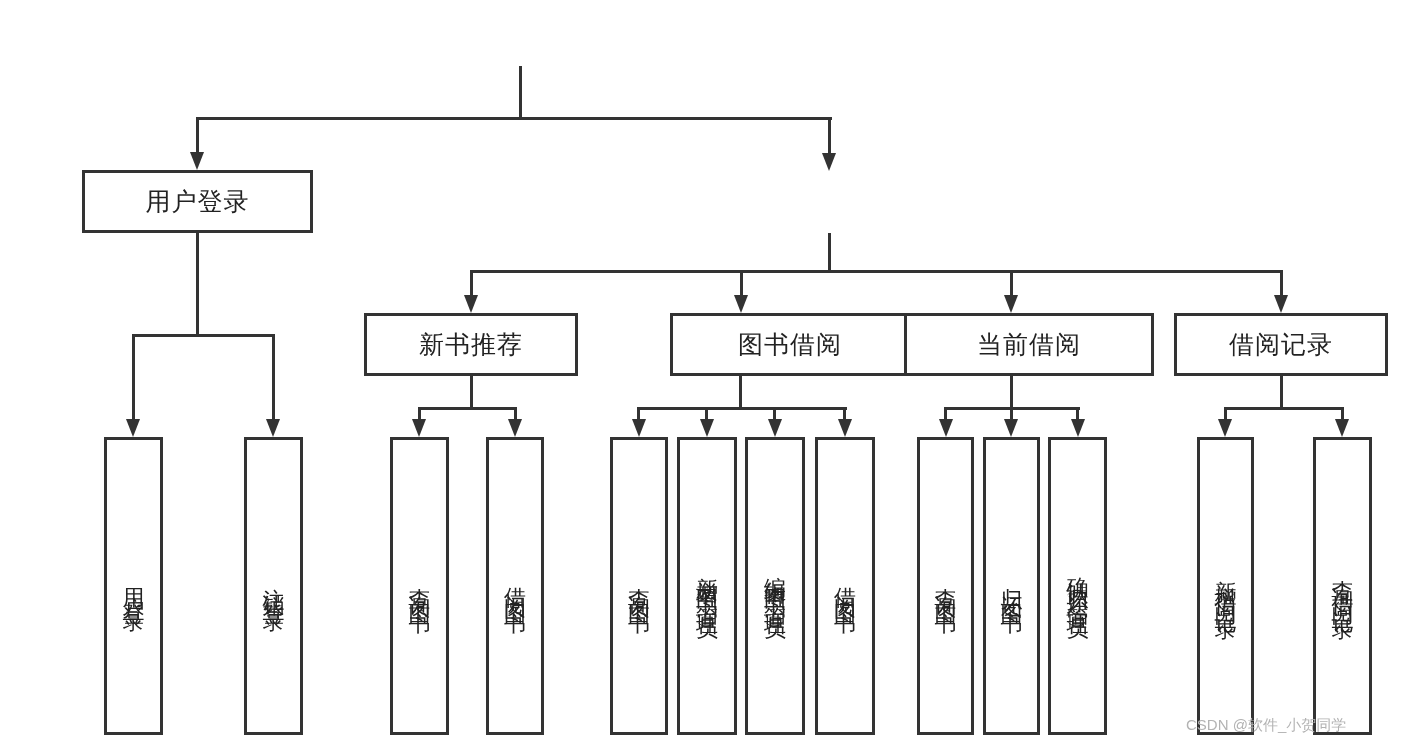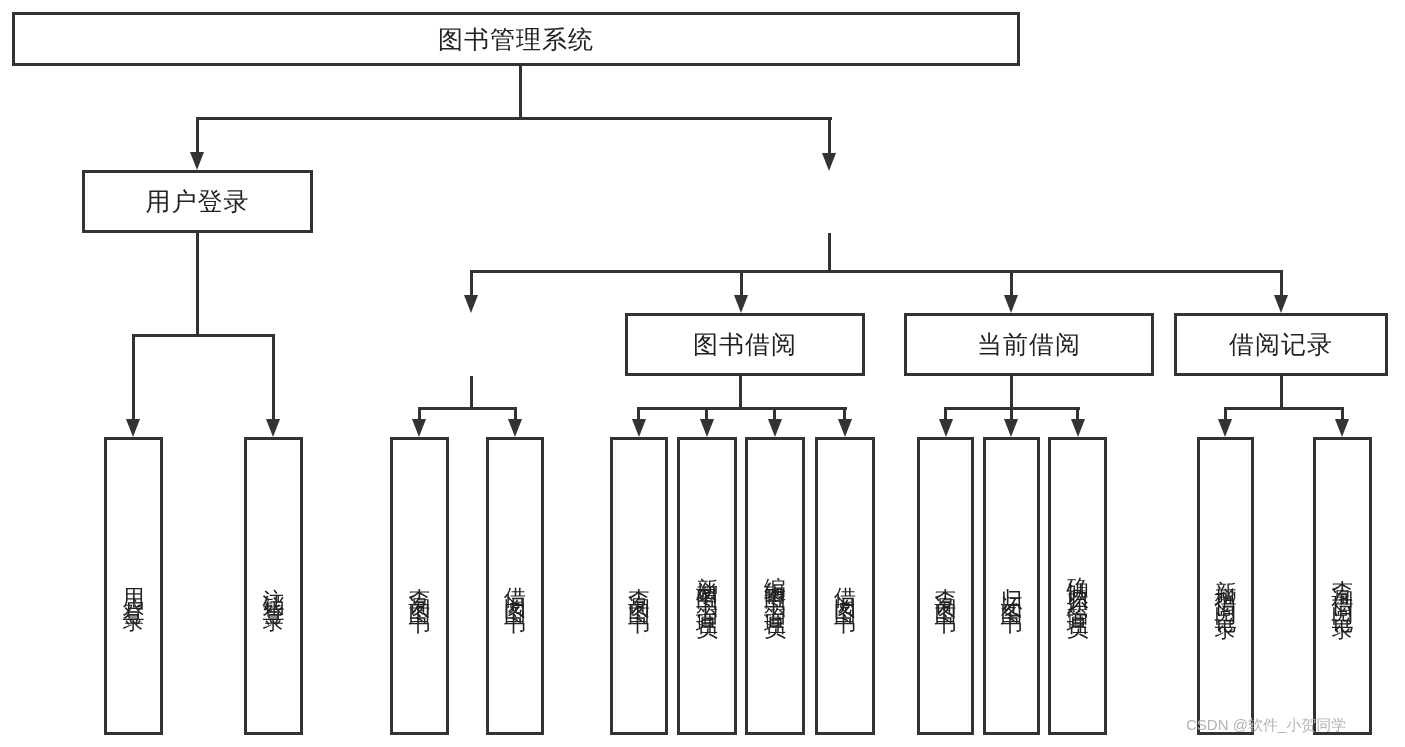--- a/index.html
+++ b/index.html
@@ -59,23 +59,20 @@
     font-size: 15px;
     color: var(--wm);
     white-space: nowrap;
   }
 </style>
 </head>
 <body>
 
 <div class="canvas">
 
-  <div class="node" style="left:12px; top:12px; width:1008px; height:54px;">
-    <span>图书管理系统</span>
-  </div>
 
   <div class="vline" style="left:519px; top:66px; height:53px;"></div>
   <div class="hline" style="left:196px; top:117px; width:636px;"></div>
   <div class="vline" style="left:196px; top:117px; height:37px;"></div>
   <div class="arrow" style="left:190px; top:152px;"></div>
   <div class="vline" style="left:828px; top:117px; height:37px;"></div>
   <div class="arrow" style="left:822px; top:153px;"></div>
 
   <div class="node" style="left:82px; top:170px; width:231px; height:63px;">
     <span>用户登录</span>
@@ -92,21 +89,24 @@
   <div class="hline" style="left:470px; top:270px; width:812px;"></div>
   <div class="vline" style="left:470px; top:270px; height:28px;"></div>
   <div class="arrow" style="left:464px; top:295px;"></div>
   <div class="vline" style="left:740px; top:270px; height:28px;"></div>
   <div class="arrow" style="left:734px; top:295px;"></div>
   <div class="vline" style="left:1010px; top:270px; height:28px;"></div>
   <div class="arrow" style="left:1004px; top:295px;"></div>
   <div class="vline" style="left:1280px; top:270px; height:28px;"></div>
   <div class="arrow" style="left:1274px; top:295px;"></div>
 
-  <div class="node" style="left:625px; top:313px; width:240px; height:63px;text-align:right;">
+  <div class="node" style="left:364px; top:313px; width:214px; height:63px;">
+    <span>新书推荐</span>
+  </div>
+  <div class="node" style="left:670px; top:313px; width:240px; height:63px;text-align:right;">
     <span>图书借阅</span>
   </div>
   <div class="node" style="left:904px; top:313px; width:250px; height:63px;">
     <span>当前借阅</span>
   </div>
   <div class="node" style="left:1174px; top:313px; width:214px; height:63px;">
     <span>借阅记录</span>
   </div>
 
   <div class="vline" style="left:470px; top:376px; height:33px;"></div>

